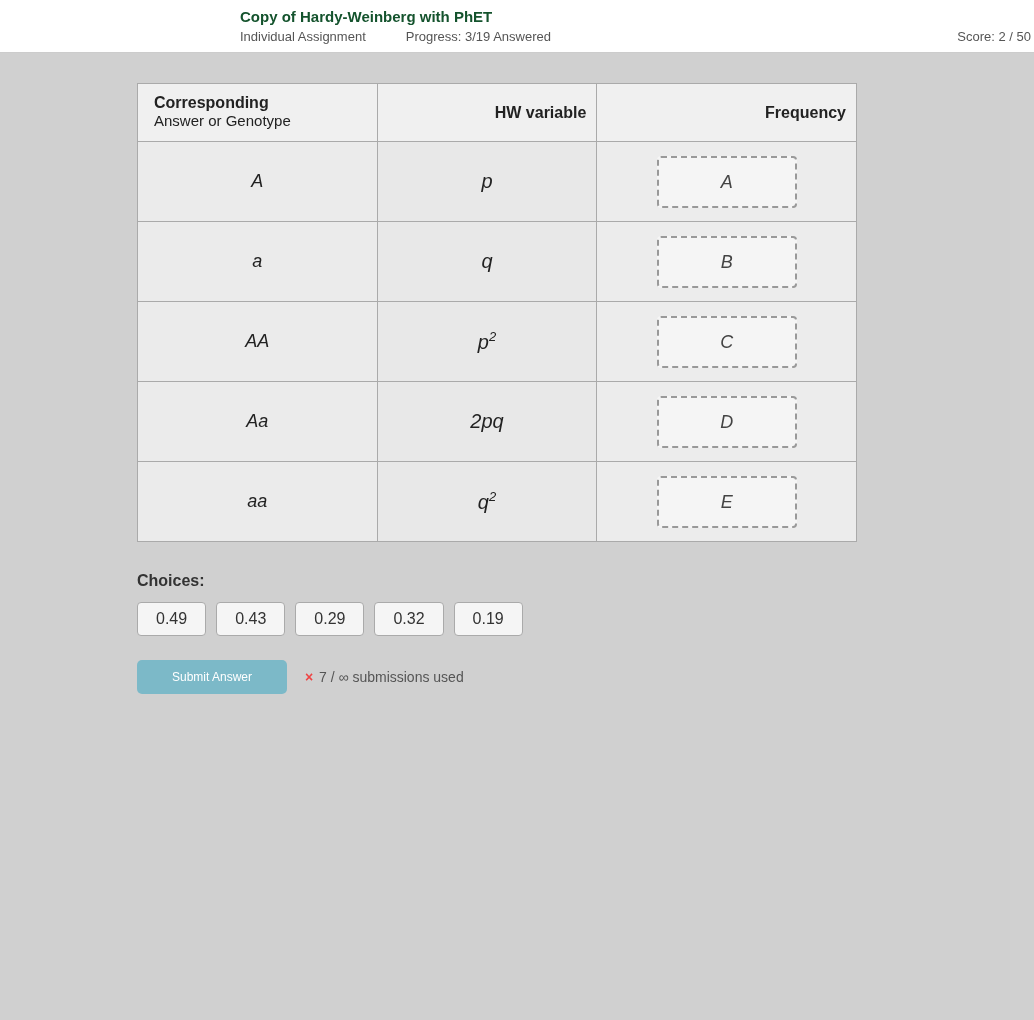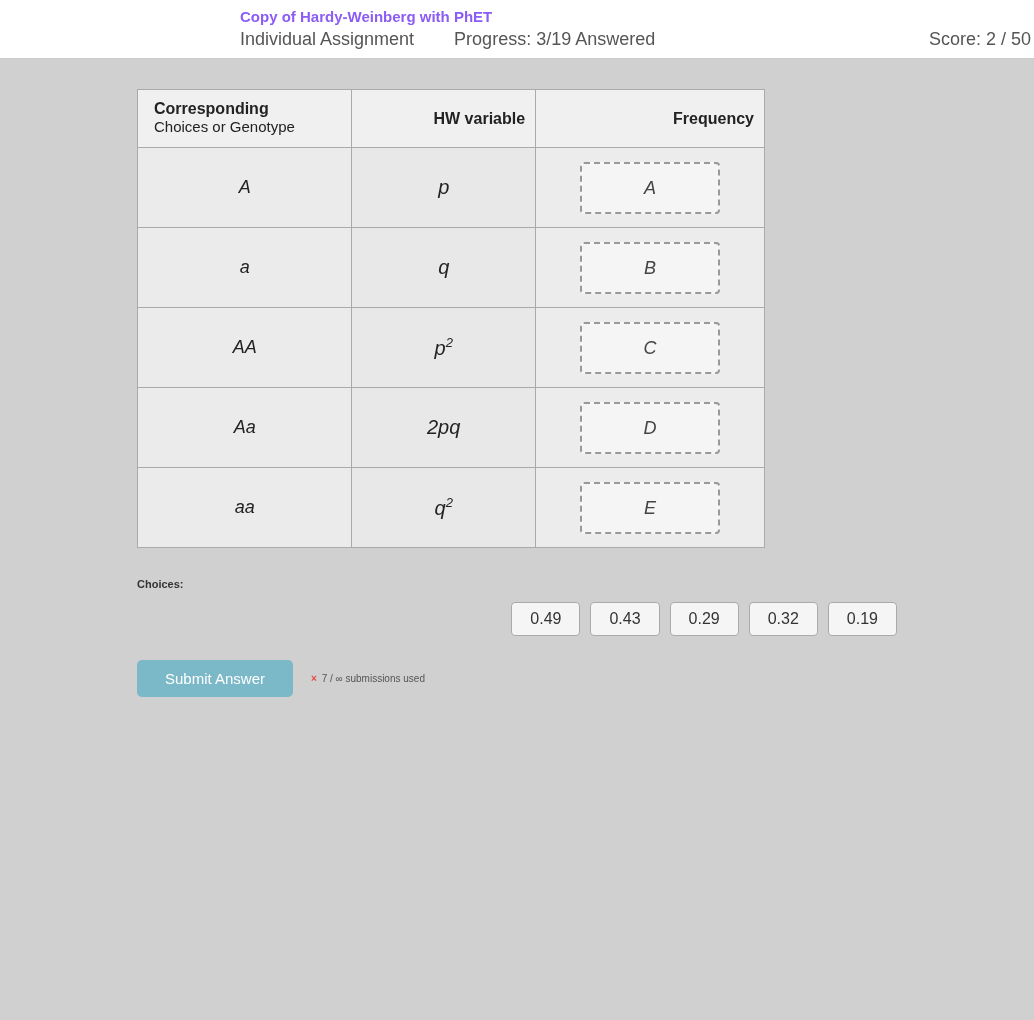--- a/index.html
+++ b/index.html
@@ -18,42 +18,42 @@
       position: relative;
     }
     .top-bar {
       background: #fff;
       padding: 8px 0 8px 240px;
       border-bottom: 1px solid #ccc;
     }
     .top-title {
       font-size: 15px;
       font-weight: bold;
-      color: #8b5cf6;
+      color: #14532d;
       margin-bottom: 4px;
     }
     .top-sub {
-      font-size: 18px;
+      font-size: 13px;
       color: #555;
       display: flex;
       gap: 40px;
       align-items: center;
     }
     .top-sub .score {
       margin-left: auto;
       margin-right: 3px;
     }
     .main-content {
       padding: 30px 20px 30px 20px;
       max-width: 800px;
       margin: 0 auto;
     }
     table.hw-table {
       border-collapse: collapse;
-      width: 628px;
+      width: 720px;
       background: #f5f5f5;
       margin-bottom: 30px;
     }
     table.hw-table th, table.hw-table td {
       border: 1px solid #aaa;
       padding: 0;
       text-align: center;
       vertical-align: middle;
     }
     table.hw-table thead th {
@@ -108,31 +108,30 @@
       line-height: 48px;
       text-align: center;
       color: #444;
       padding: 0 20px;
     }
     .hw-sup {
       font-size: 13px;
       vertical-align: super;
     }
     .choices-label {
-      font-size: 11px;
+      font-size: 16px;
       font-weight: bold;
       color: #333;
       margin-bottom: 12px;
     }
     .choices-row {
       display: flex;
       gap: 10px;
       align-items: center;
       margin-bottom: 24px;
-      justify-content: flex-end;
     }
     .choice-btn {
       display: inline-block;
       border: 1.5px solid #aaa;
       border-radius: 4px;
       background: #f5f5f5;
       padding: 7px 18px;
       font-size: 16px;
       color: #333;
       cursor: pointer;
@@ -143,26 +142,26 @@
       display: flex;
       align-items: center;
       gap: 18px;
     }
     .submit-btn {
       background: #7cb9c8;
       color: #fff;
       border: none;
       border-radius: 5px;
       padding: 10px 28px;
-      font-size: 15px;
+      font-size: 12px;
       cursor: pointer;
       min-width: 150px;
     }
     .submissions-text {
-      font-size: 10px;
+      font-size: 14px;
       color: #555;
     }
     .x-mark {
       color: #e44;
       font-weight: bold;
       margin-right: 2px;
     }
     .header-two-line th:first-child {
       vertical-align: top;
       padding-top: 10px;
@@ -185,21 +184,21 @@
       <span class="score">Score: 2 / 50</span>
     </div>
   </div>
 
   <div class="main-content">
     <table class="hw-table">
       <thead>
         <tr class="header-two-line">
           <th class="col-corresponding">
             <span>Corresponding</span>
-            <span class="th-line2">Choices or Genotype</span>
+            <span class="th-line2">Answer or Genotype</span>
           </th>
           <th class="col-hw">HW variable</th>
           <th class="col-freq">Frequency</th>
         </tr>
       </thead>
       <tbody id="table-body">
       <tr>
             <td class="label-cell">A</td>
             <td class="hw-var-cell"><span style="font-style:italic">p</span></td>
             <td class="freq-cell"><div class="answer-box">A</div></td>

